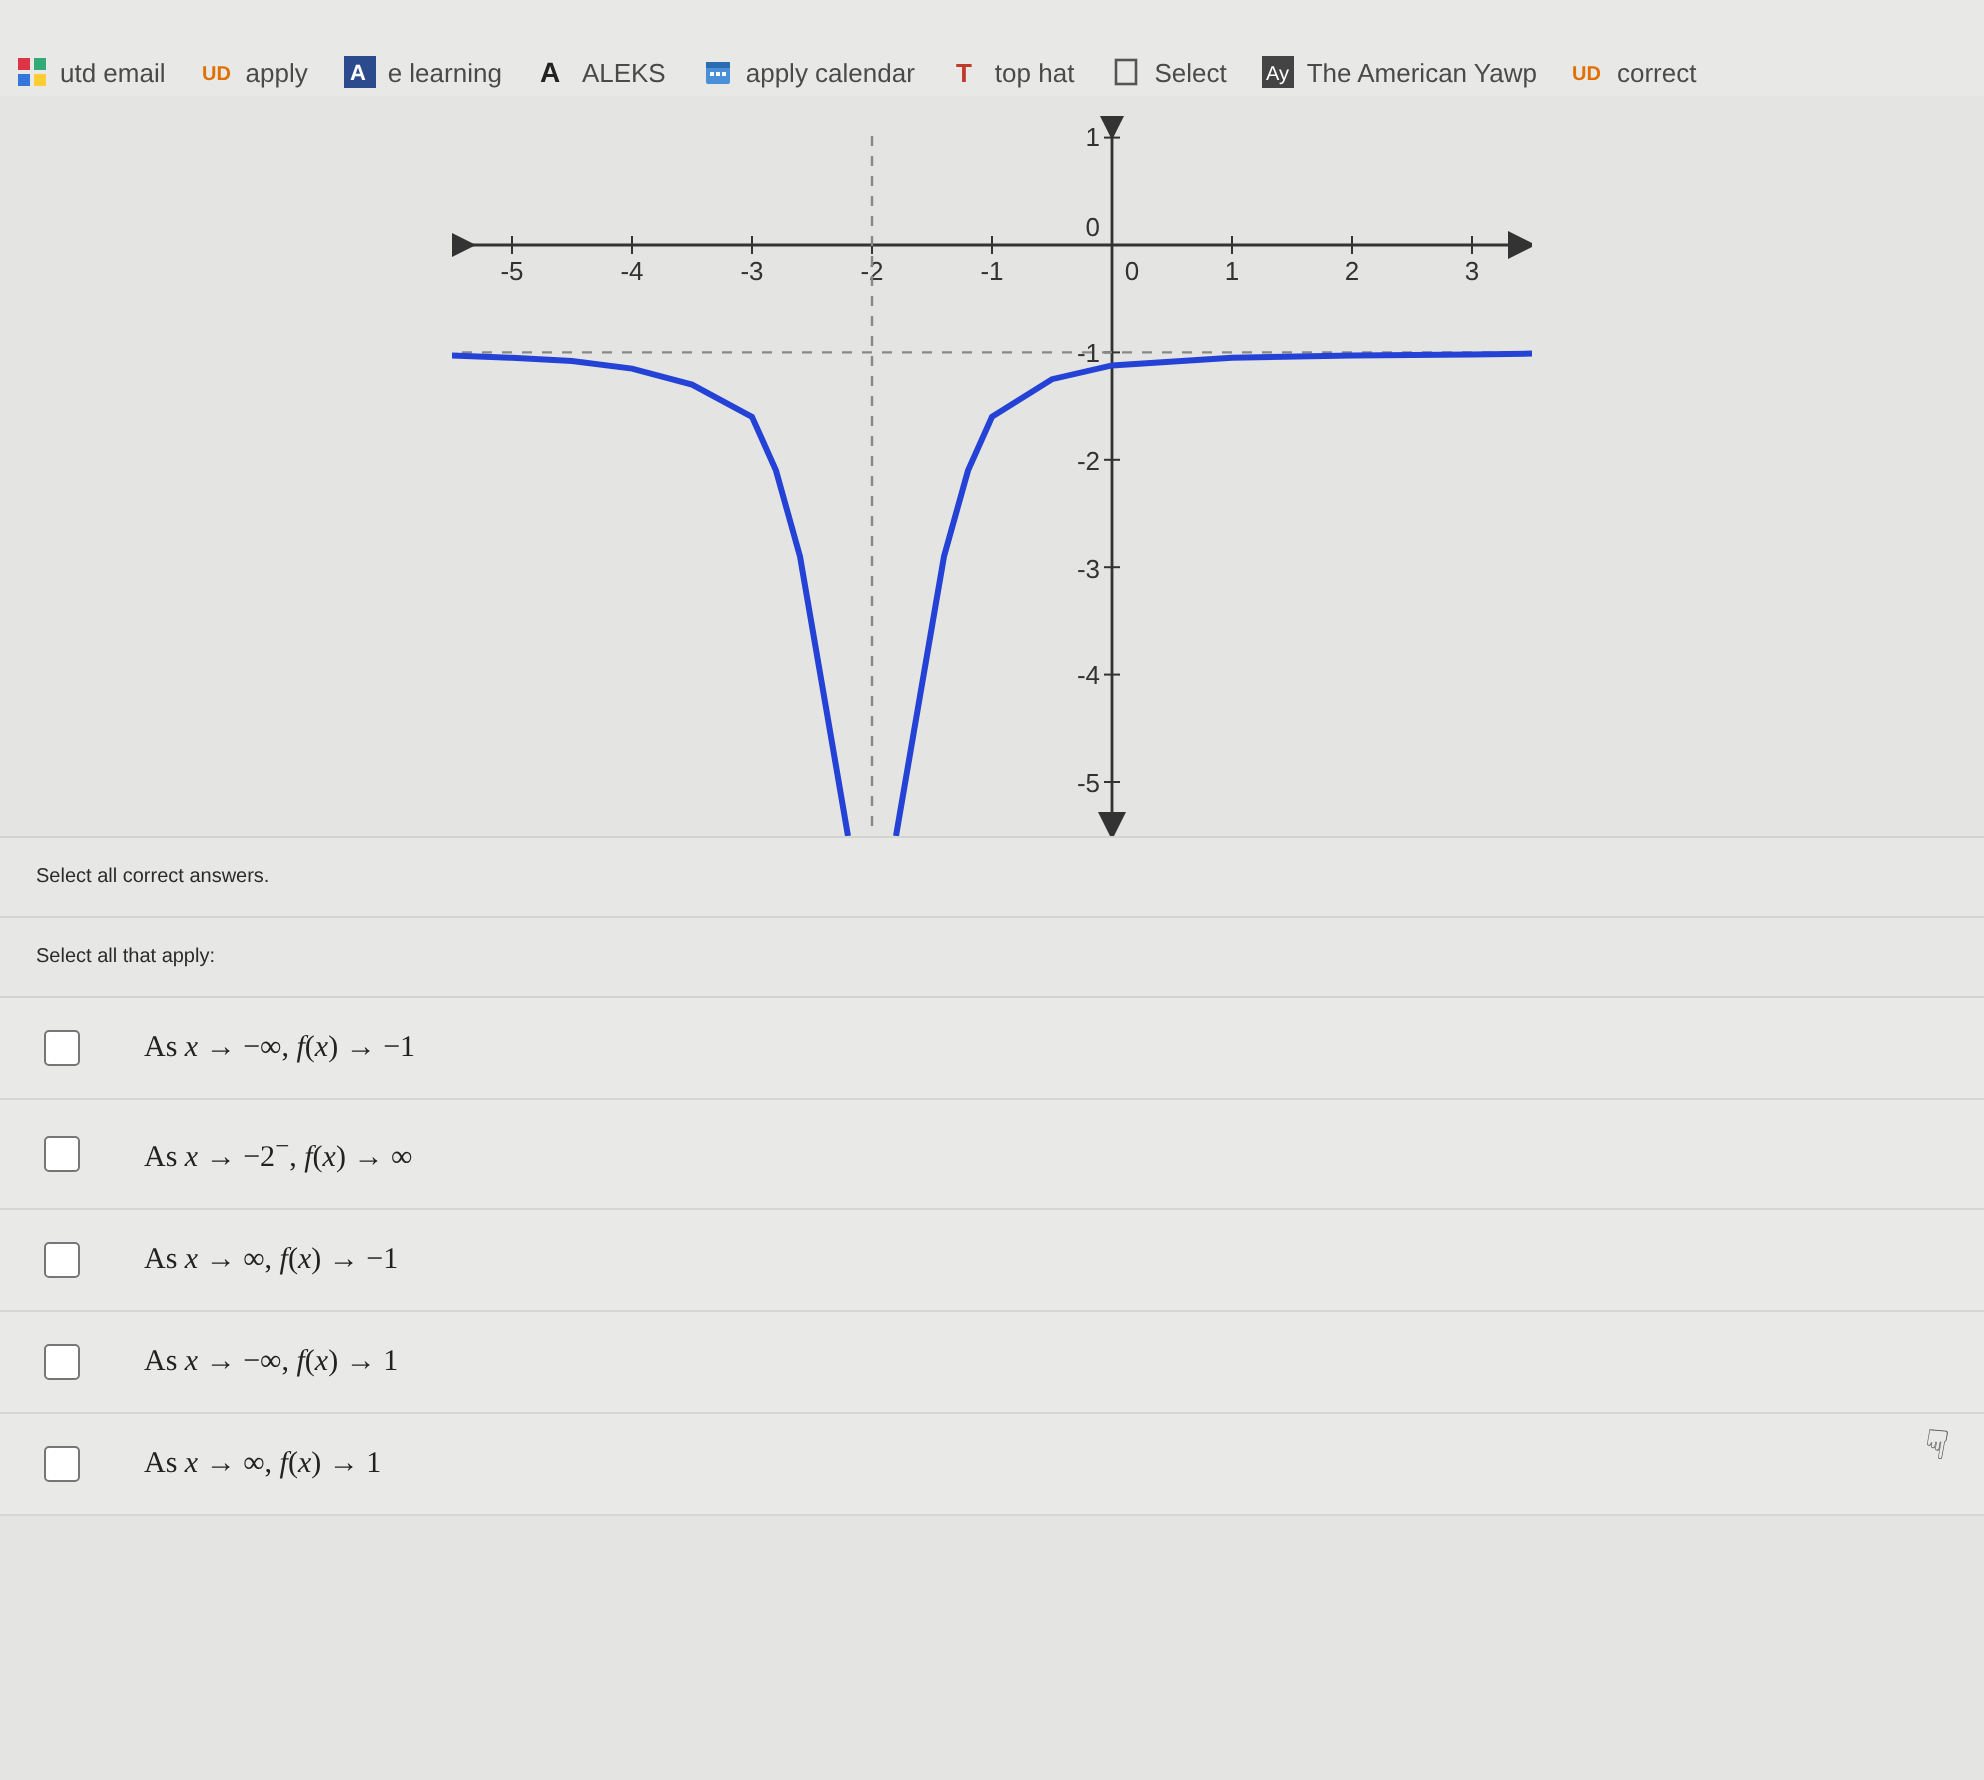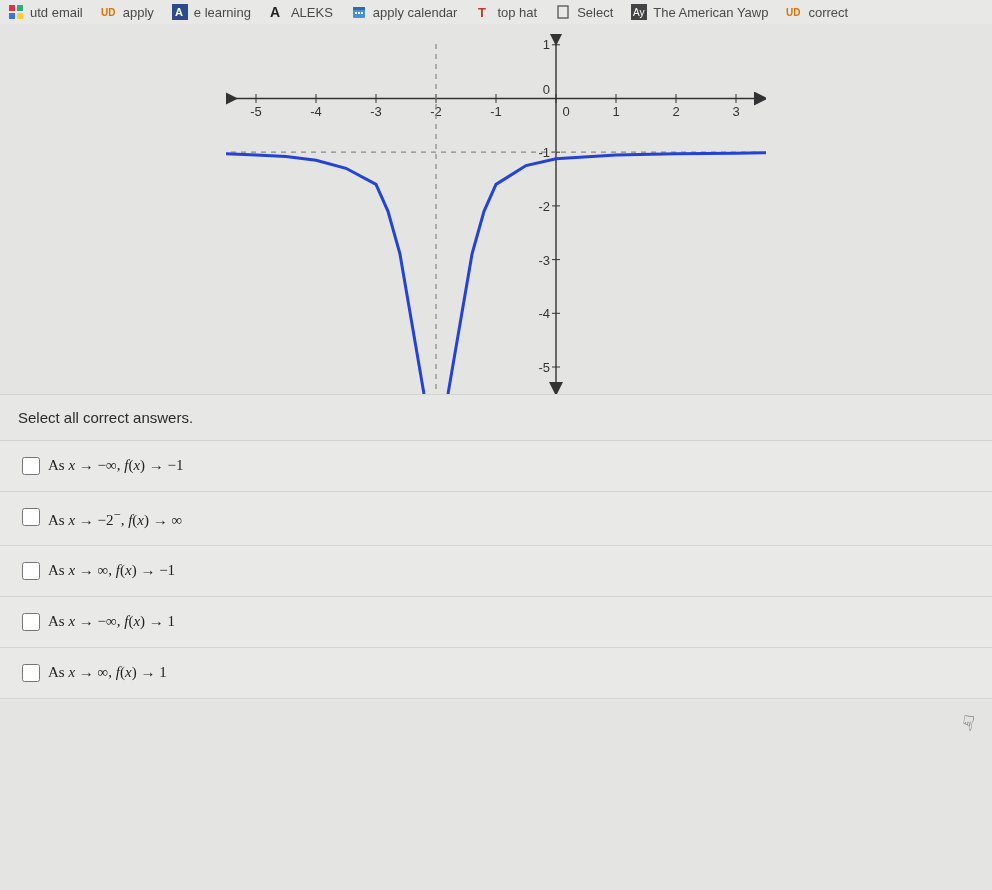--- a/index.html
+++ b/index.html
@@ -13,38 +13,38 @@
   }
   .bookmarks {
     display: flex;
     align-items: center;
     gap: 18px;
     padding: 4px 8px;
     font-size: 13px;
     color: #4a4a4a;
     background: #e8e8e6;
   }
-  .bm { display: flex; align-items: center; gap: 6px; cursor: pointer; }
+  .bm { display: flex; align-items: center; gap: 6px; cursor: pointer; margin-top: 24px; }
   .bm-icon { width: 16px; height: 16px; display: inline-block; }
   .content { padding: 0; }
   .graph-wrap { display: flex; justify-content: center; padding: 10px 0 0 0; }
   svg.graph { width: 540px; height: 360px; }
   .instr-row {
     background: #e7e7e5;
     border-top: 1px solid #d3d3d1;
     border-bottom: 1px solid #d3d3d1;
     padding: 14px 18px;
-    font-size: 15px;
+    font-size: 10px;
     color: #2b2b2b;
   }
   .options { }
   .opt {
     display: flex;
-    align-items: flex-start;
-    gap: 8px;
+    align-items: center;
+    gap: 32px;
     padding: 16px 22px;
     border-bottom: 1px solid #d6d6d4;
     background: #e9e9e7;
     cursor: pointer;
     font-size: 15px;
     color: #222;
   }
   .opt input[type=checkbox]{
     width: 18px; height: 18px;
     accent-color: #555;
@@ -235,20 +235,23 @@
       <line x1="5" y1="118.2" x2="535" y2="118.2" stroke="#888" stroke-width="1.2" stroke-dasharray="5 5"></line>
 
       <path d="M 0 119.8  L 30 120.9  L 60 122.5  L 90 126.3  L 120 134.3  L 150 150.4  L 162 177.3  L 174 220.2  L 186 290  L 198 360" fill="none" stroke="#2443d6" stroke-width="3"></path>
       <path d="M 222 360  L 234 290  L 246 220.2  L 258 177.3  L 270 150.4  L 300 131.6  L 330 124.7  L 390 120.9  L 450 119.8  L 510 119.3  L 540 118.8" fill="none" stroke="#2443d6" stroke-width="3"></path>
     </svg>
   </div>
 
   <div class="instr-row">
     <span>Select all correct answers.</span>
   </div>
+  <div class="instr-row" style="border-top:none">
+    <span>Select all that apply:</span>
+  </div>
 
   <div class="options">
     <label class="opt">
       <input type="checkbox" style="">
       <span class="math">As <span class="it">x</span> → −∞, <span class="it">f</span>(<span class="it">x</span>) → −1</span>
     </label>
     <label class="opt">
       <input type="checkbox" style="">
       <span class="math">As <span class="it">x</span> → −2<sup>−</sup>, <span class="it">f</span>(<span class="it">x</span>) → ∞</span>
     </label>

